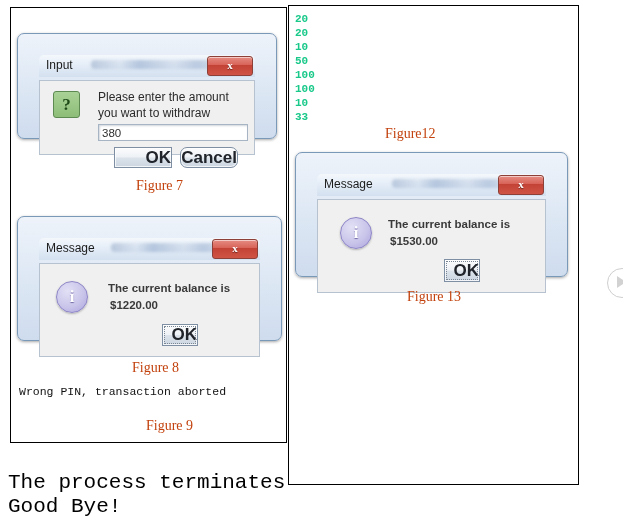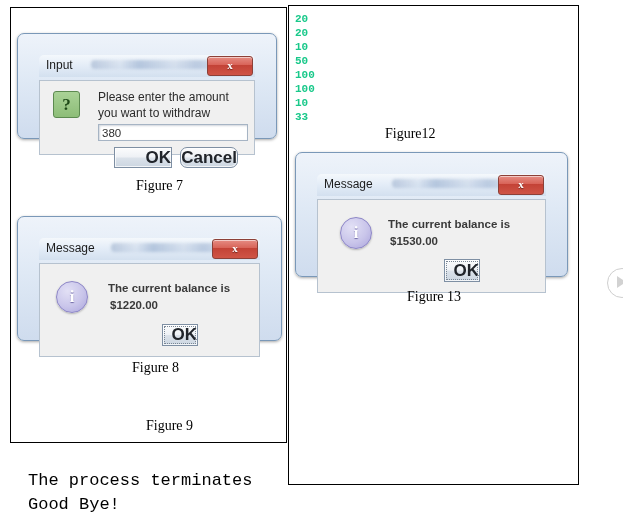--- a/index.html
+++ b/index.html
@@ -169,21 +169,21 @@
     cursor: pointer;
     box-shadow: inset 0 0 0 1px rgba(255,255,255,.75);
   }
   .btn.focused { outline: 1px dotted #7a8694; outline-offset: -3px; }
 
   
   .caption {
     position: absolute;
     font-family: "Liberation Serif", serif;
     font-size: 14px;
-    color: #000000;
+    color: #c2410c;
     white-space: nowrap;
   }
 
   
   .console-num {
     position: absolute;
     font-family: "Liberation Mono", monospace;
     font-size: 11px;
     font-weight: bold;
     color: #19c98a;
@@ -192,24 +192,23 @@
   .mono-line {
     position: absolute;
     font-family: "Liberation Mono", monospace;
     font-size: 11.5px;
     color: #111;
     white-space: pre;
   }
   .bottom-line {
     position: absolute;
     font-family: "Liberation Mono", monospace;
-    font-size: 17px;
+    font-size: 21px;
     color: #000;
     white-space: pre;
-    margin-left: 20px;
   }
 
   
   #play-control {
     position: absolute;
     right: -14px;
     top: 268px;
     width: 30px; height: 30px;
     border: 1.4px solid #cfcfcf;
     border-radius: 50%;
@@ -256,20 +255,21 @@
     <div class="dlg-body" style="height:94px;">
       <div class="icon-info" style="left:16px; top:17px;">i</div>
       <div class="msg-line" style="left:68px; top:18px;">The current balance is</div>
       <div class="msg-line" style="left:70px; top:35px;">$1220.00</div>
       <div class="btn focused" style="left:122px; top:60px; width:36px; height:22px; line-height:20px;">OK</div>
     </div>
   </div>
 
   <div class="caption" style="left:121px; top:352px;">Figure 8</div>
 
+  <div class="mono-line" style="left:8px; top:377px;">Wrong PIN, transaction aborted</div>
 
   <div class="caption" style="left:135px; top:410px;">Figure 9</div>
 </div>
 
 <div class="panel" id="panel-right">
 
   <div class="console-num" style="left:6px; top:7px;">20</div>
   <div class="console-num" style="left:6px; top:21px;">20</div>
   <div class="console-num" style="left:6px; top:35px;">10</div>
   <div class="console-num" style="left:6px; top:49px;">50</div>

